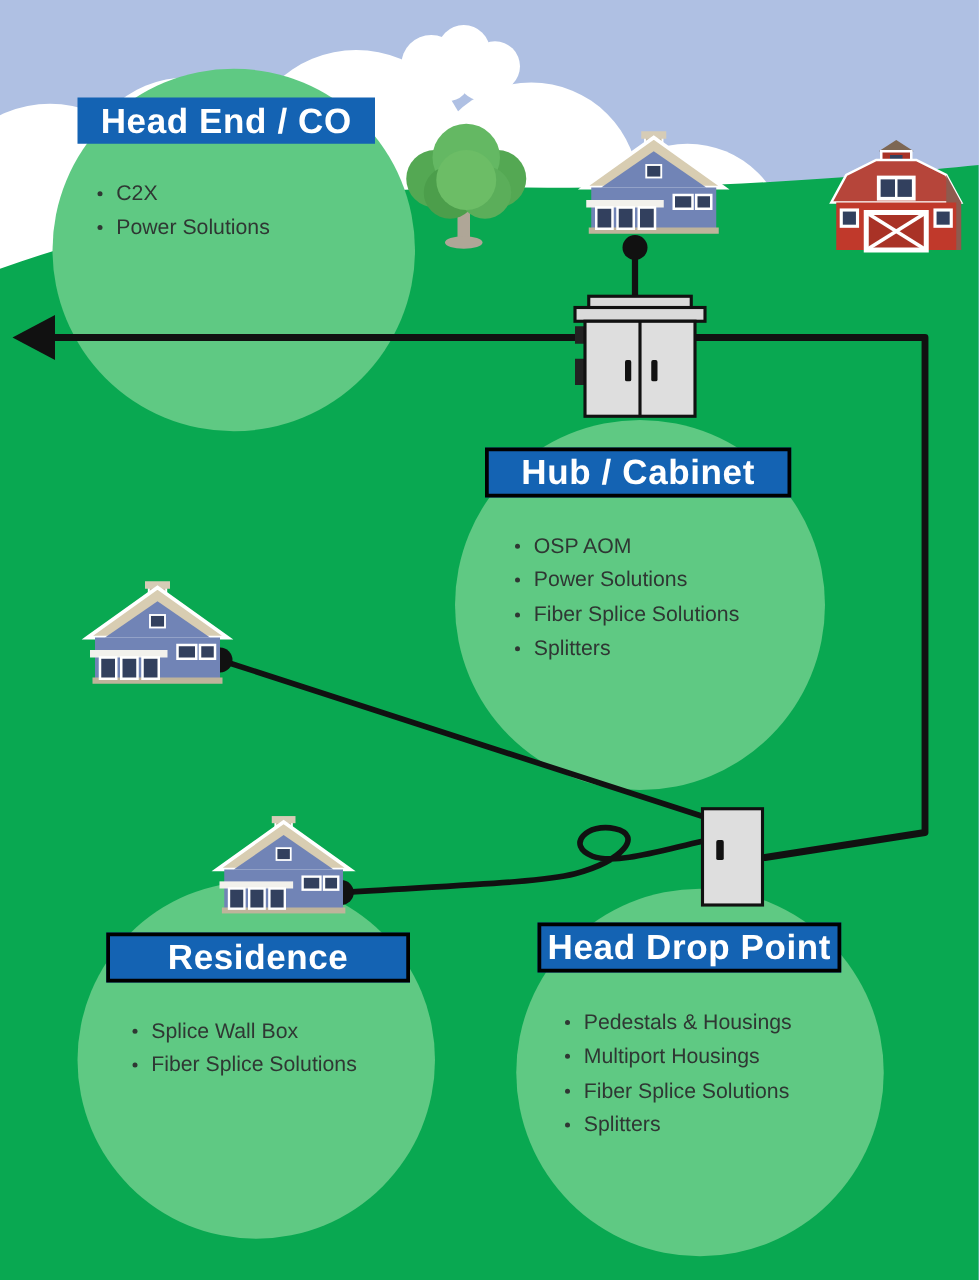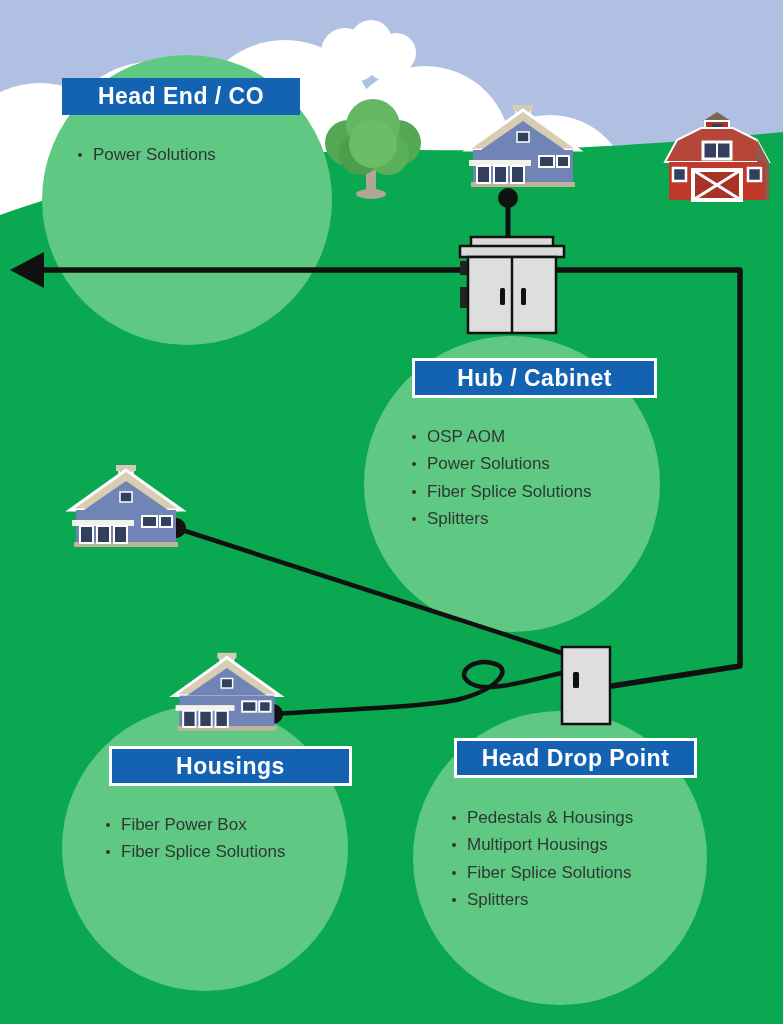--- a/index.html
+++ b/index.html
@@ -6,23 +6,23 @@
   body{font-family:"Liberation Sans",sans-serif;}
   #canvas{position:relative;width:783px;height:1024px;overflow:hidden;background:#AFC0E3;}
   svg{display:block;}
   .bg-svg{position:absolute;left:0;top:0;z-index:1;}
   .circle{position:absolute;border-radius:50%;background:#5FC983;z-index:2;}
   .c-headend{left:42px;top:55px;width:290px;height:290px;}
   .c-hub{left:364px;top:336px;width:296px;height:296px;}
   .c-res{left:62px;top:705px;width:286px;height:286px;}
   .c-fdp{left:413px;top:711px;width:294px;height:294px;}
   .hdr{position:absolute;z-index:4;background:#1463B3;color:#FFFFFF;
-       font-weight:bold;font-size:23px;letter-spacing:.5px;text-align:center;
+       font-weight:bold;font-size:28px;letter-spacing:.5px;text-align:center;
        display:flex;align-items:center;justify-content:center;box-sizing:border-box;}
-  .hdr.bordered{border:3px solid #ffffff;margin-left:24px;}
+  .hdr.bordered{border:3px solid #000000;}
   .h-headend{left:62px;top:78px;width:238px;height:37px;}
   .h-hub{left:388px;top:358px;width:245px;height:40px;}
   .h-res{left:85px;top:746px;width:243px;height:40px;}
   .h-fdp{left:430px;top:738px;width:243px;height:40px;}
   .items{position:absolute;z-index:4;list-style:none;margin:0;padding:0;}
   .items li{display:flex;align-items:center;height:27.5px;color:#2F3733;font-size:17px;}
   .items .bullet{width:4px;height:4px;border-radius:50%;background:#2F3733;
                  margin-right:11px;flex:0 0 auto;}
   .l-headend{left:78px;top:141px;}
   .l-hub{left:412px;top:423px;}
@@ -58,26 +58,30 @@
     <path d="M0,215 C120,172 260,148 420,150 C580,152 700,140 783,132 L783,1024 L0,1024 Z" fill="#09A851"></path>
   </svg>
 
   <div class="circle c-headend"></div>
   <div class="circle c-hub"></div>
   <div class="circle c-res"></div>
   <div class="circle c-fdp"></div>
 
   <div class="hdr h-headend">Head End / CO</div>
   <div class="hdr bordered h-hub">Hub / Cabinet</div>
-  <div class="hdr bordered h-res">Housings</div>
+  <div class="hdr bordered h-res">Residence</div>
   <div class="hdr bordered h-fdp">Head Drop Point</div>
 
   <ul class="items l-headend">
     <li>
         <span class="bullet"></span>
+        <span>C2X</span>
+      </li>
+    <li>
+        <span class="bullet"></span>
         <span>Power Solutions</span>
       </li>
   </ul>
 
   <ul class="items l-hub">
     <li>
         <span class="bullet"></span>
         <span>OSP AOM</span>
       </li>
     <li>
@@ -90,21 +94,21 @@
       </li>
     <li>
         <span class="bullet"></span>
         <span>Splitters</span>
       </li>
   </ul>
 
   <ul class="items l-res">
     <li>
         <span class="bullet"></span>
-        <span>Fiber Power Box</span>
+        <span>Splice Wall Box</span>
       </li>
     <li>
         <span class="bullet"></span>
         <span>Fiber Splice Solutions</span>
       </li>
   </ul>
 
   <ul class="items l-fdp">
     <li>
         <span class="bullet"></span>

